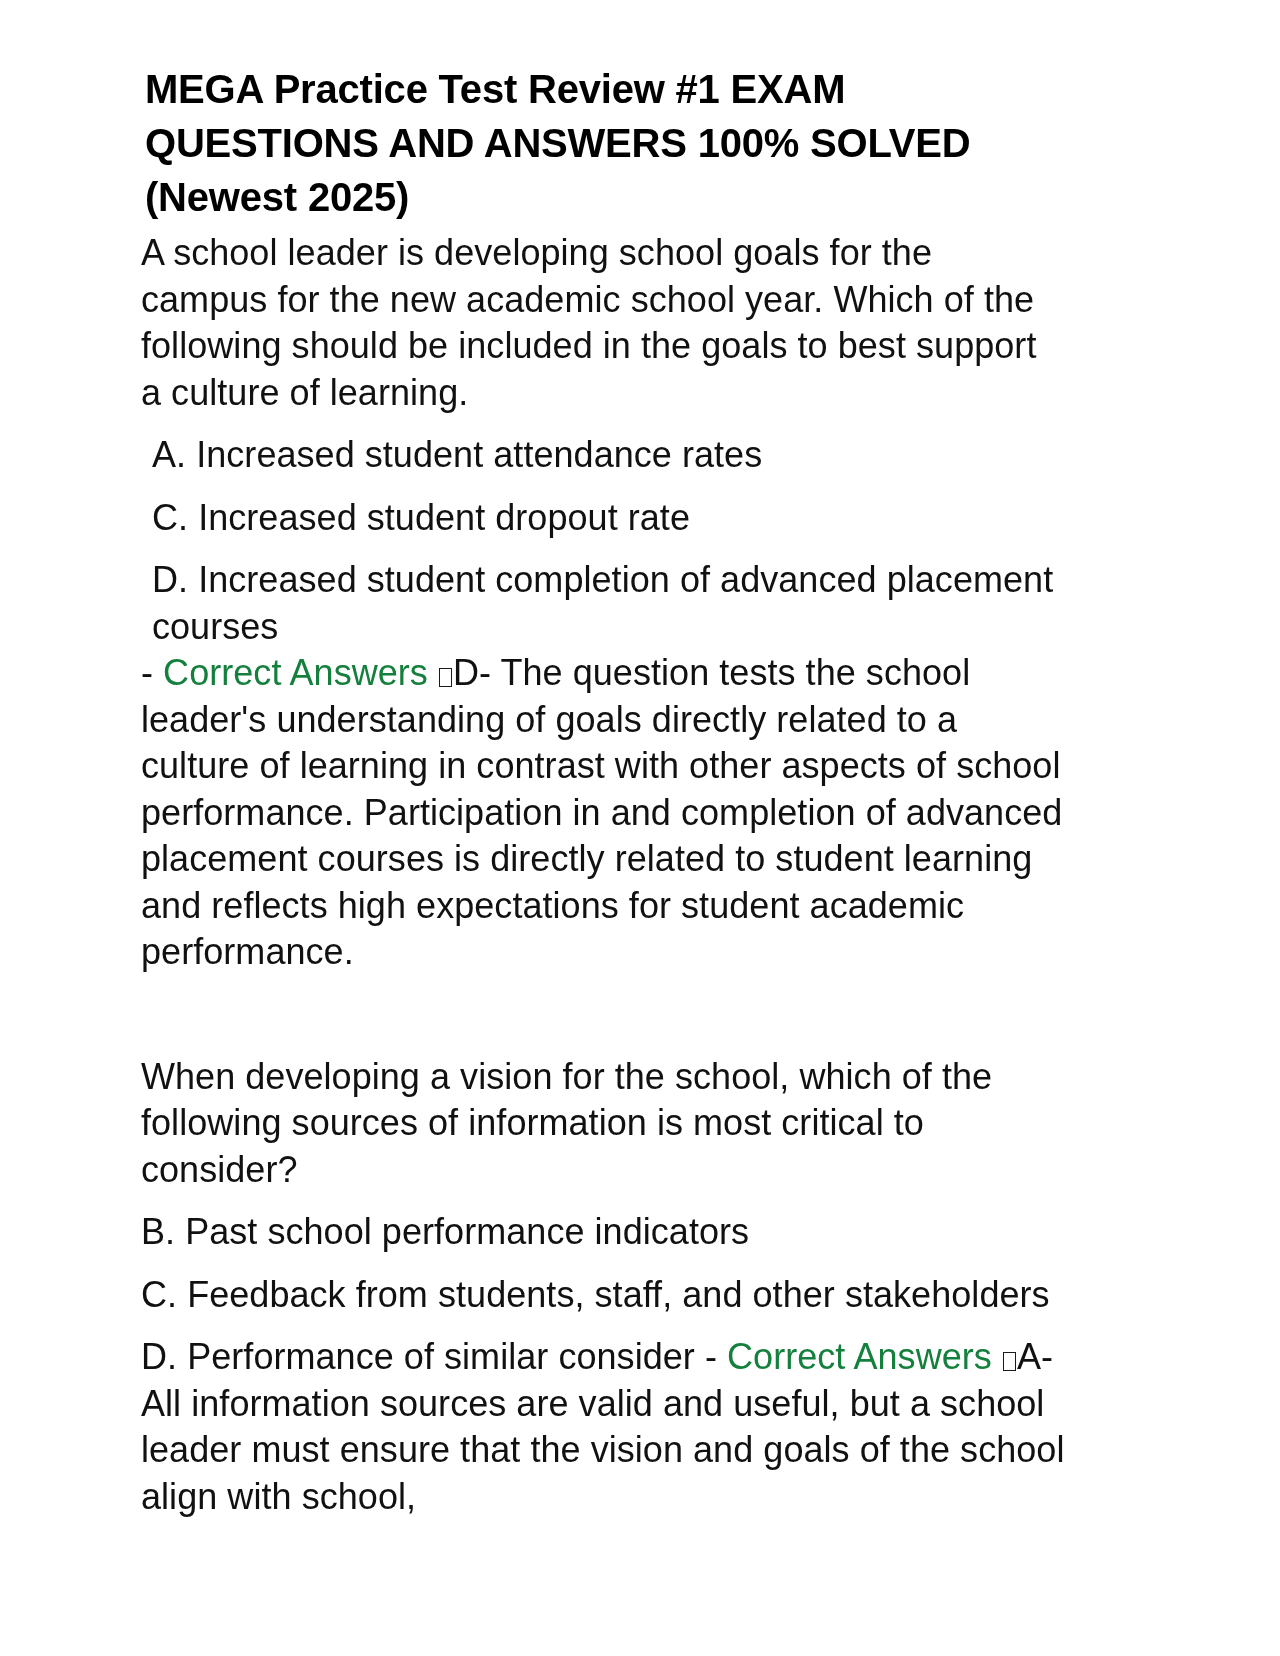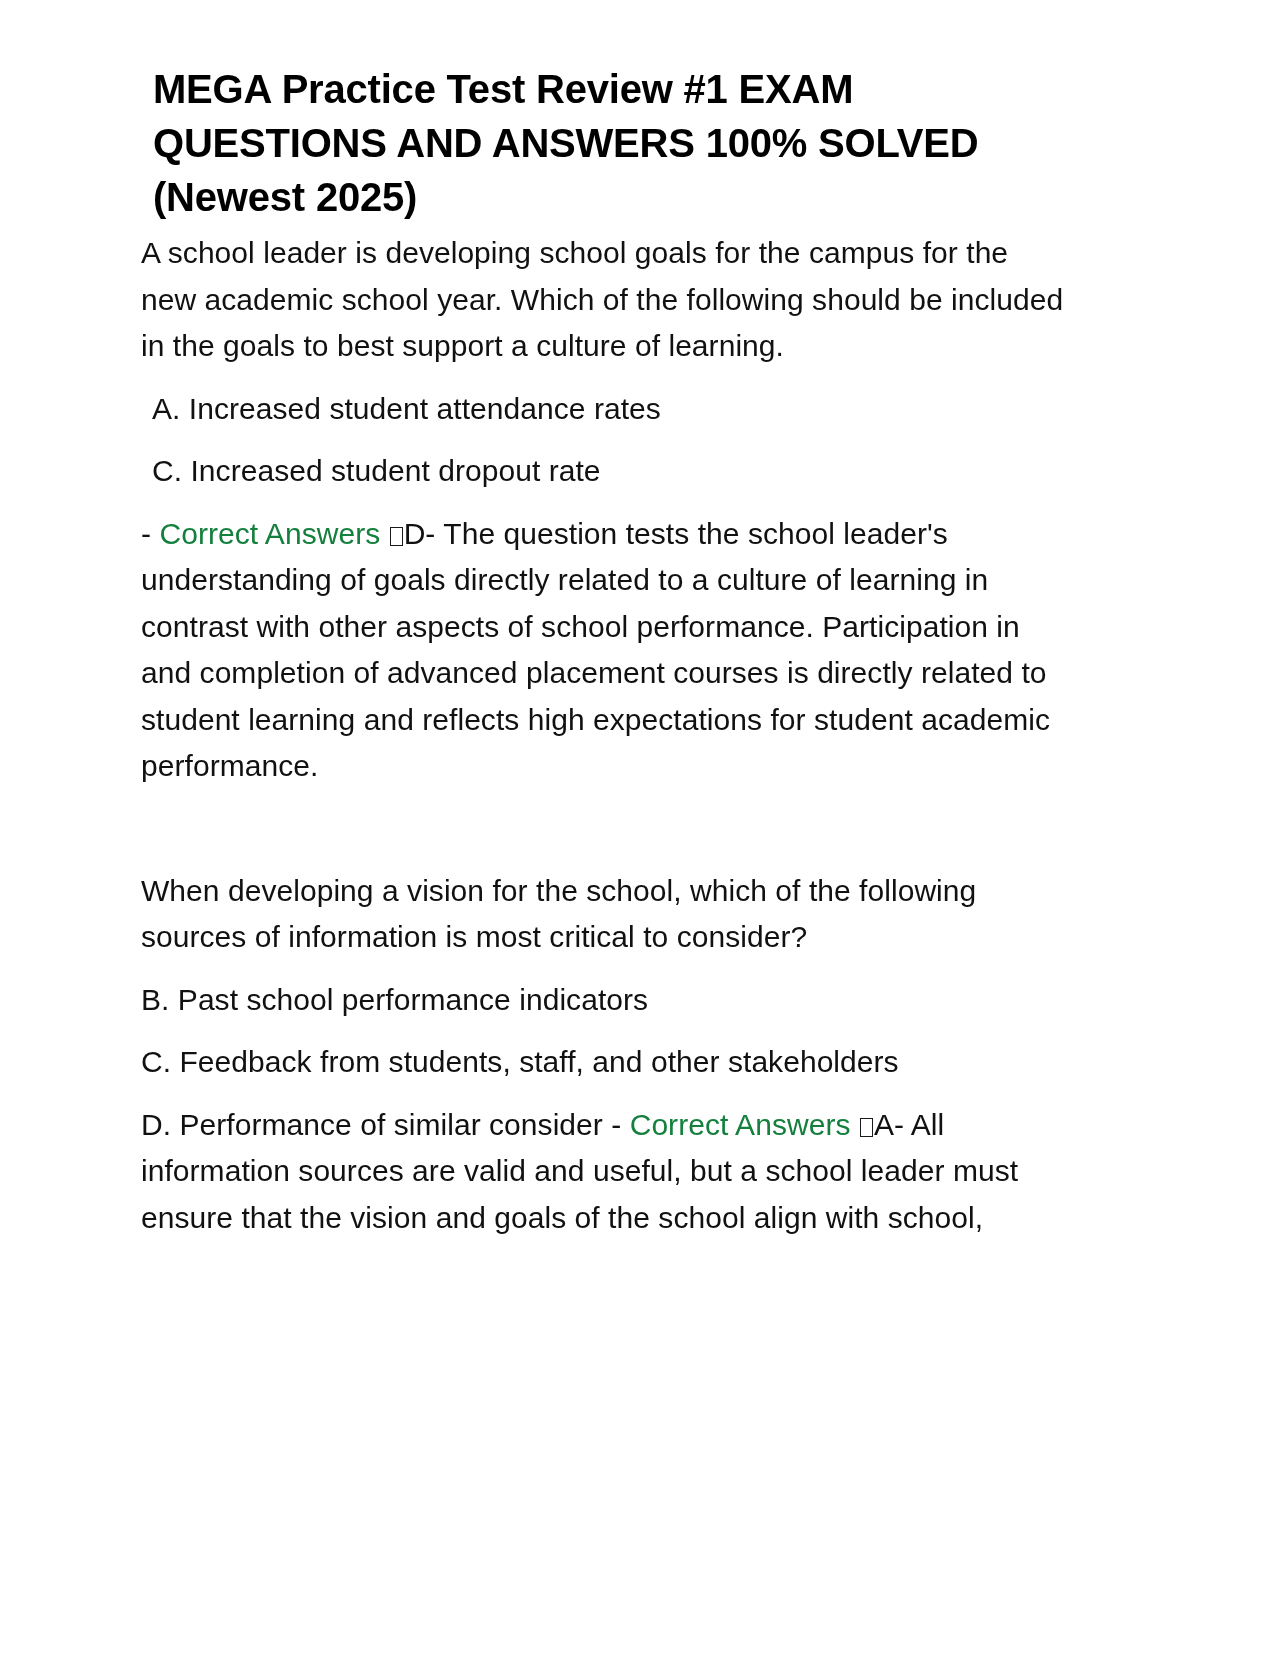--- a/index.html
+++ b/index.html
@@ -29,27 +29,27 @@
     width: 925px;
   }
 
   
   .doc-title {
     font-size: 40px;
     line-height: 54px;
     font-weight: 700;
     letter-spacing: -0.2px;
     color: #000000;
-    margin: 0 0 6px 12px;
+    margin: 0 0 6px 4px;
     max-width: 860px;
   }
 
   
   .para {
-    font-size: 30px;
+    font-size: 36px;
     line-height: 46.5px;
     font-weight: 400;
     color: #111111;
     margin: 0 0 16px 0;
     letter-spacing: 0.05px;
   }
   .para.tight { margin-bottom: 0; }
 
   
   .option-indent {
@@ -89,20 +89,21 @@
 
     <h1 class="doc-title">MEGA Practice Test Review #1 EXAM QUESTIONS AND ANSWERS 100% SOLVED (Newest 2025)</h1>
 
     <p class="para">A school leader is developing school goals for the campus for the new academic school year. Which of the following should be included in the goals to best support a culture of learning.</p>
 
     <p class="para option-indent">A. Increased student attendance rates</p>
 
 
     <p class="para option-indent">C. Increased student dropout rate</p>
 
+    <p class="para option-indent tight">D. Increased student completion of advanced placement courses</p>
 
     <p class="para">
       <span>- </span><span class="correct-answers">Correct Answers</span>
       <span class="tofu"></span><span>D- </span><span>The question tests the school leader's understanding of goals directly related to a culture of learning in contrast with other aspects of school performance. Participation in and completion of advanced placement courses is directly related to student learning and reflects high expectations for student academic performance.</span>
     </p>
 
     <div class="spacer"></div>
 
     <p class="para">When developing a vision for the school, which of the following sources of information is most critical to consider?</p>
 

